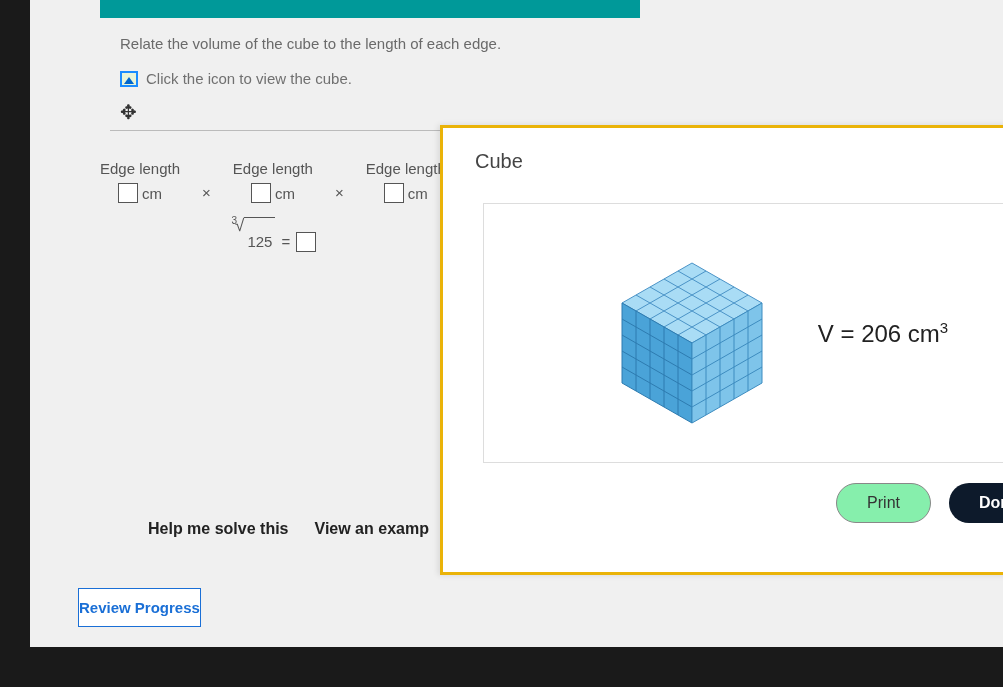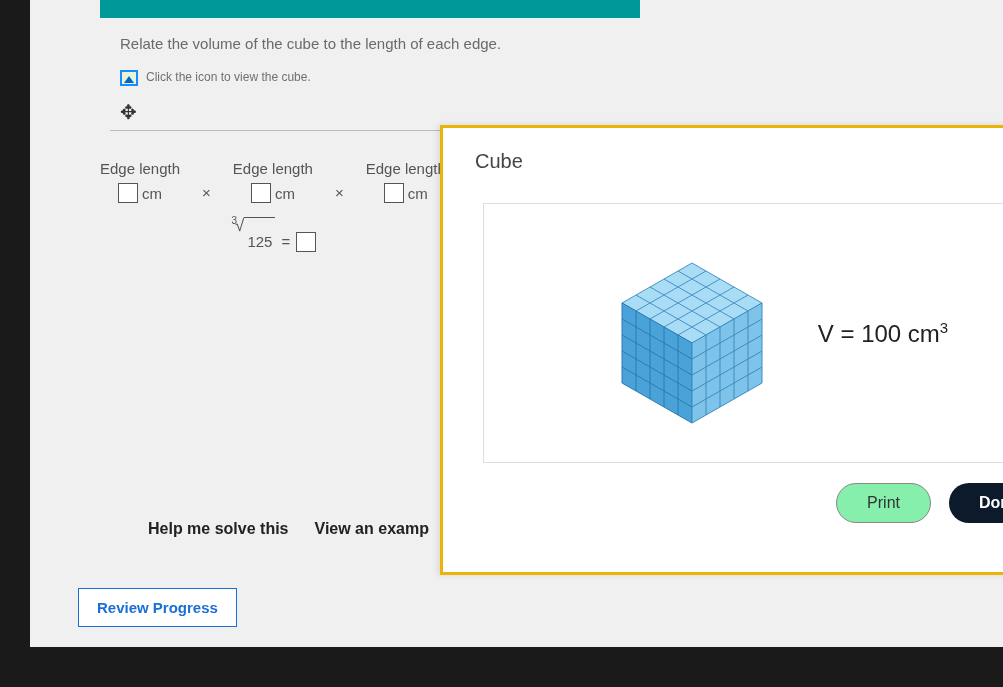--- a/index.html
+++ b/index.html
@@ -25,22 +25,23 @@
   .question-text {
     position: absolute;
     left: 120px; top: 35px;
     color: #6a6a6a;
     font-size: 15px;
   }
   .icon-hint {
     position: absolute;
     left: 120px; top: 70px;
     color: #707070;
-    font-size: 12px;
+    font-size: 15px;
     display: flex;
+    align-items: center;
     gap: 8px;
   }
   .pic-icon {
     width: 18px; height: 16px;
     background: #e8f4d8;
     border: 2px solid #1a8cff;
     position: relative;
   }
   .pic-icon::before {
     content:"";
@@ -94,21 +95,21 @@
     display: flex; gap: 26px;
     font-weight: bold; color: #222;
     font-size: 16px;
   }
   .review-btn {
     position: absolute;
     left: 78px; bottom: 60px;
     border: 1.5px solid #1a6fd6;
     color: #1a6fd6;
     background: #fff;
-    padding: 10px 18px;
+    padding: 10px 0;
     font-weight: bold;
     font-size: 15px;
   }
 
   
   .modal {
     position: absolute;
     left: 440px; top: 125px;
     width: 660px; height: 450px;
     background: #fff;
@@ -263,20 +264,20 @@
           <line x1="142" y1="86" x2="142" y2="166"></line>
         <line x1="128" y1="94" x2="128" y2="174"></line>
           <line x1="114" y1="102" x2="114" y2="182"></line>
         <line x1="170" y1="86" x2="100" y2="126"></line>
           <line x1="170" y1="102" x2="100" y2="142"></line>
         <line x1="170" y1="118" x2="100" y2="158"></line>
           <line x1="170" y1="134" x2="100" y2="174"></line>
       </g>
     </svg>
     <div class="volume-label">
-      <span>V = 100 cm</span><sup>3</sup>
+      <span>V = 206 cm</span><sup>3</sup>
     </div>
   </div>
   <div class="modal-footer">
     <button class="btn btn-print">Print</button>
     <button class="btn btn-done">Done</button>
   </div>
 </div>
 
 </body></html>

